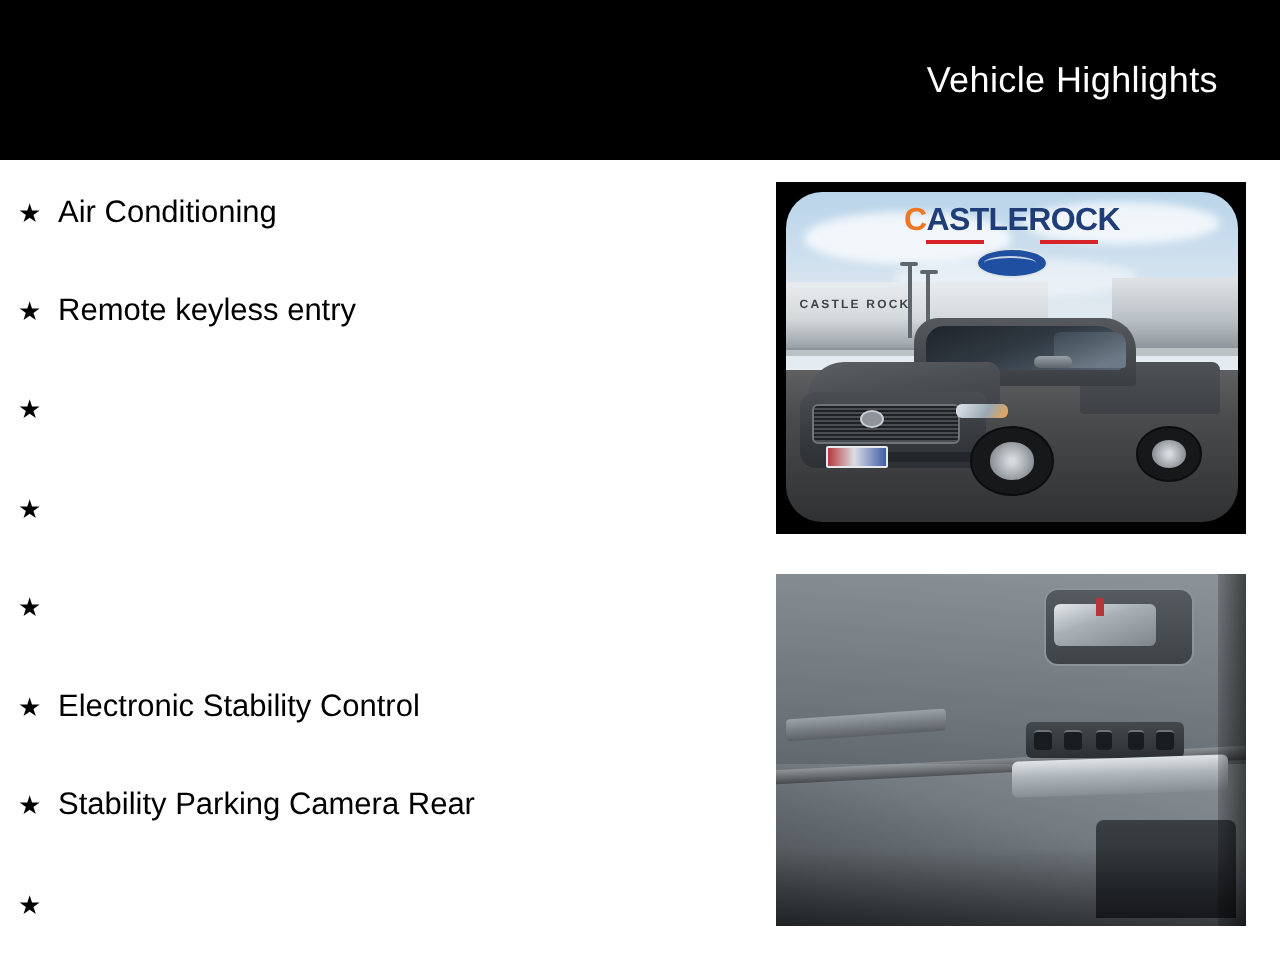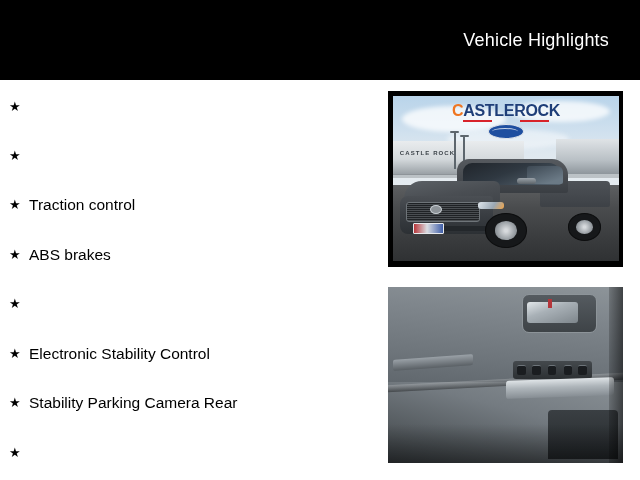--- a/index.html
+++ b/index.html
@@ -82,20 +82,21 @@
     height: 176px;
     background: #000000;
     padding: 5px 4px 6px 5px;
     box-sizing: border-box;
   }
   .photo-inner {
     position: relative;
     width: 100%;
     height: 100%;
     overflow: hidden;
+    border-radius: 18px;
   }
 
   
   .sky {
     position: absolute;
     left: 0; top: 0; right: 0;
     height: 56%;
     background: linear-gradient(180deg, #b9d4ea 0%, #cfe0ee 38%, #dfe8ef 62%, #e6ecf0 100%);
   }
   .cloud {
@@ -473,31 +474,31 @@
 </head>
 <body>
 
 <div class="header-bar">
   <div class="header-title">Vehicle Highlights</div>
 </div>
 
 <ul class="features">
   <li class="feature-item" style="top:14px;">
     <span class="feature-star">★</span>
+    <span class="feature-label">Air Conditioning</span>
   </li>
   <li class="feature-item" style="top:63px;">
     <span class="feature-star">★</span>
+    <span class="feature-label">Remote keyless entry</span>
   </li>
   <li class="feature-item" style="top:112px;">
     <span class="feature-star">★</span>
-    <span class="feature-label">Traction control</span>
   </li>
   <li class="feature-item" style="top:162px;">
     <span class="feature-star">★</span>
-    <span class="feature-label">ABS brakes</span>
   </li>
   <li class="feature-item" style="top:211px;">
     <span class="feature-star">★</span>
   </li>
   <li class="feature-item" style="top:261px;">
     <span class="feature-star">★</span>
     <span class="feature-label">Electronic Stability Control</span>
   </li>
   <li class="feature-item" style="top:310px;">
     <span class="feature-star">★</span>

